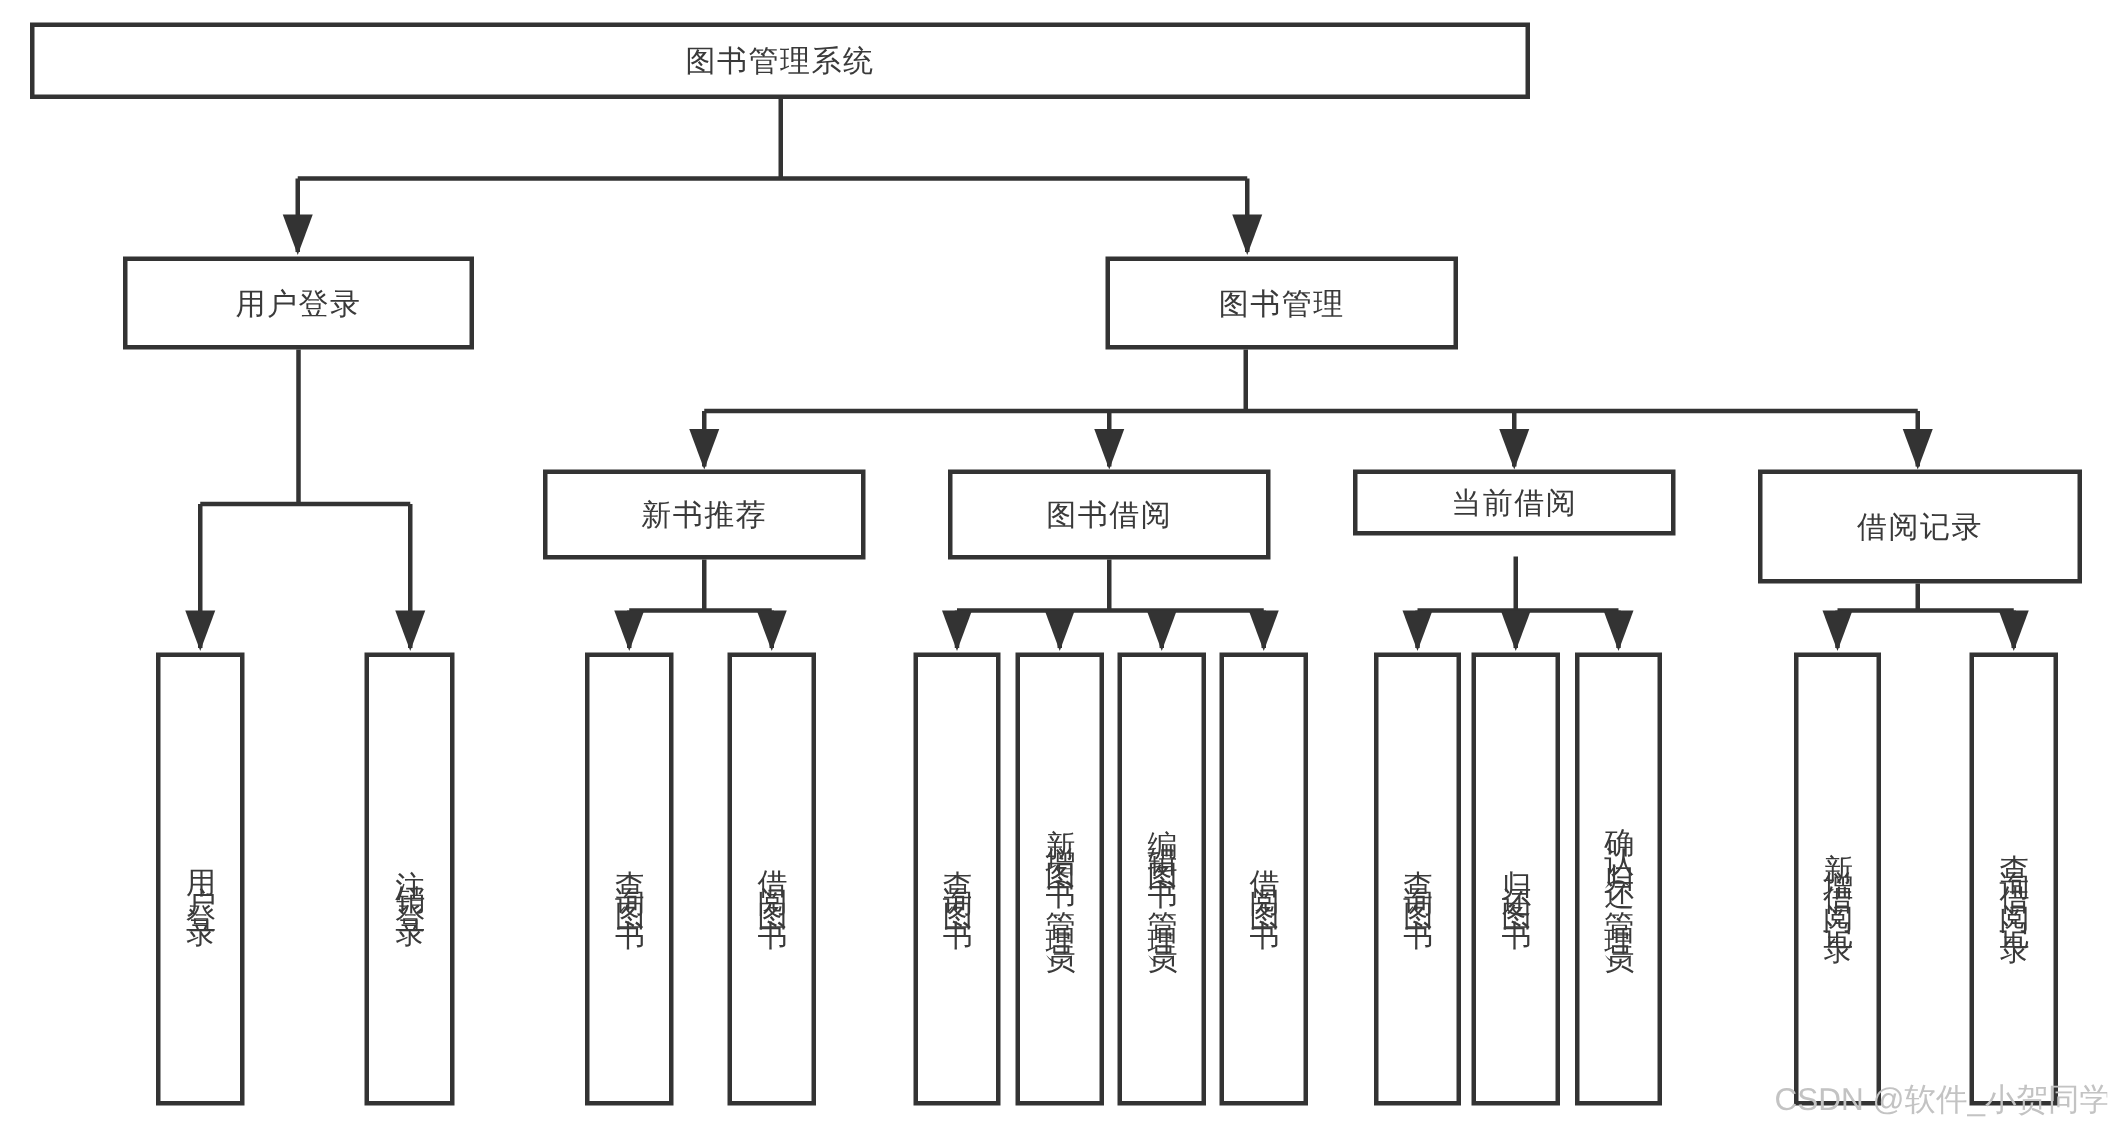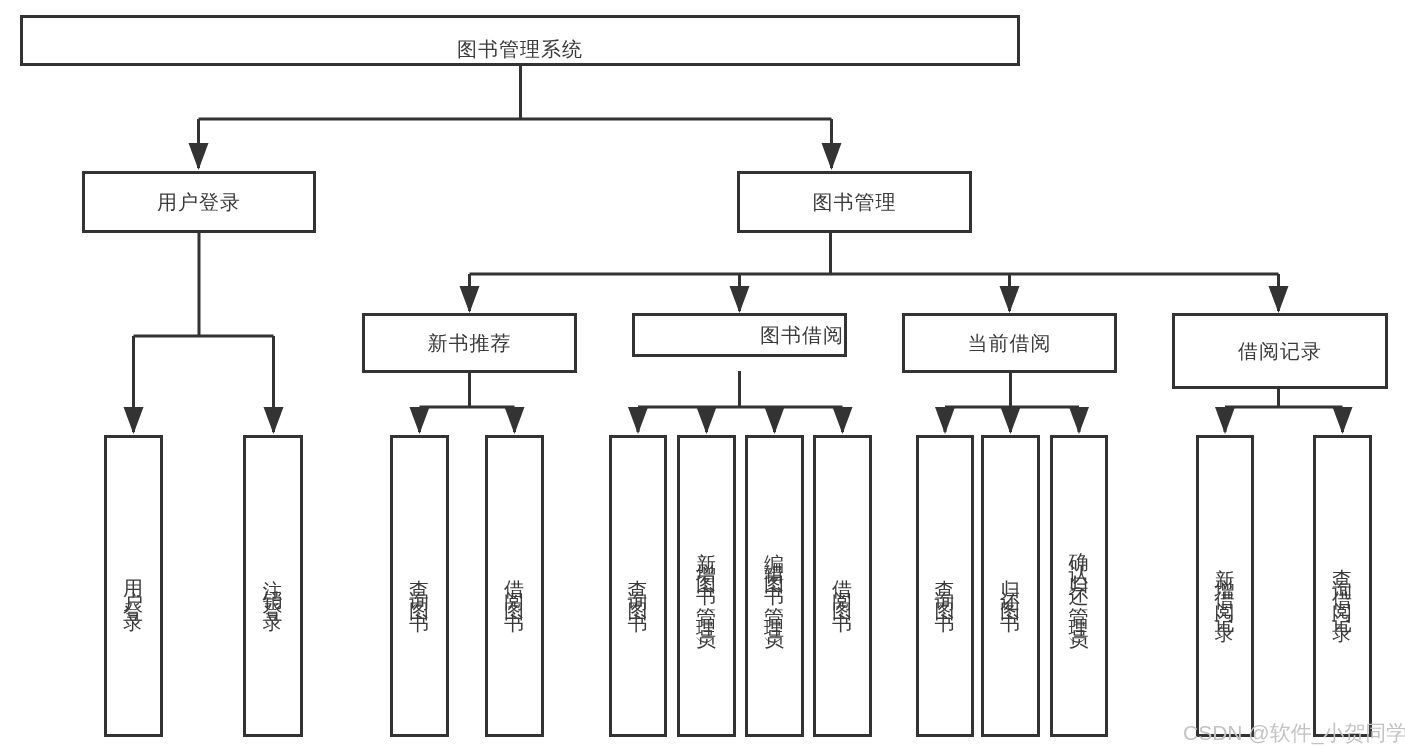--- a/index.html
+++ b/index.html
@@ -83,38 +83,38 @@
     <path class="line" d="M1010.5 371 V407 M945 407 H1079 M945 407 V432 M1010.5 407 V432 M1079 407 V432"></path>
     <path class="arrow" d="M945 434 l-10 -27 h20 z"></path>
     <path class="arrow" d="M1010.5 434 l-10 -27 h20 z"></path>
     <path class="arrow" d="M1079 434 l-10 -27 h20 z"></path>
 
     <path class="line" d="M1278.5 371 V407 M1225 407 H1342.5 M1225 407 V432 M1342.5 407 V432"></path>
     <path class="arrow" d="M1225 434 l-10 -27 h20 z"></path>
     <path class="arrow" d="M1342.5 434 l-10 -27 h20 z"></path>
   </svg>
 
-  <div class="node" style="left:20px; top:15px; width:1000px; height:51px;align-items:flex-end;">
+  <div class="node" style="left:20px; top:15px; width:1000px; height:51px;">
     <span class="hlabel">图书管理系统</span>
   </div>
 
   <div class="node" style="left:82px; top:171px; width:234px; height:62px;">
     <span class="hlabel">用户登录</span>
   </div>
   <div class="node" style="left:712px; top:171px; width:235px; height:62px;margin-left:25px;">
     <span class="hlabel">图书管理</span>
   </div>
 
   <div class="node" style="left:362px; top:313px; width:215px; height:60px;">
     <span class="hlabel">新书推荐</span>
   </div>
-  <div class="node" style="left:632px; top:313px; width:215px; height:44px;justify-content:flex-end;">
+  <div class="node" style="left:632px; top:313px; width:215px; height:60px;">
     <span class="hlabel">图书借阅</span>
   </div>
-  <div class="node" style="left:902px; top:313px; width:215px; height:60px;">
+  <div class="node" style="left:902px; top:313px; width:215px; height:44px;">
     <span class="hlabel">当前借阅</span>
   </div>
   <div class="node" style="left:1172px; top:313px; width:216px; height:76px;">
     <span class="hlabel">借阅记录</span>
   </div>
 
   <div class="node leaf" style="left:104px; width:59px;">
     <span class="vtext">用户登录</span>
   </div>
   <div class="node leaf" style="left:243px; width:60px;">

